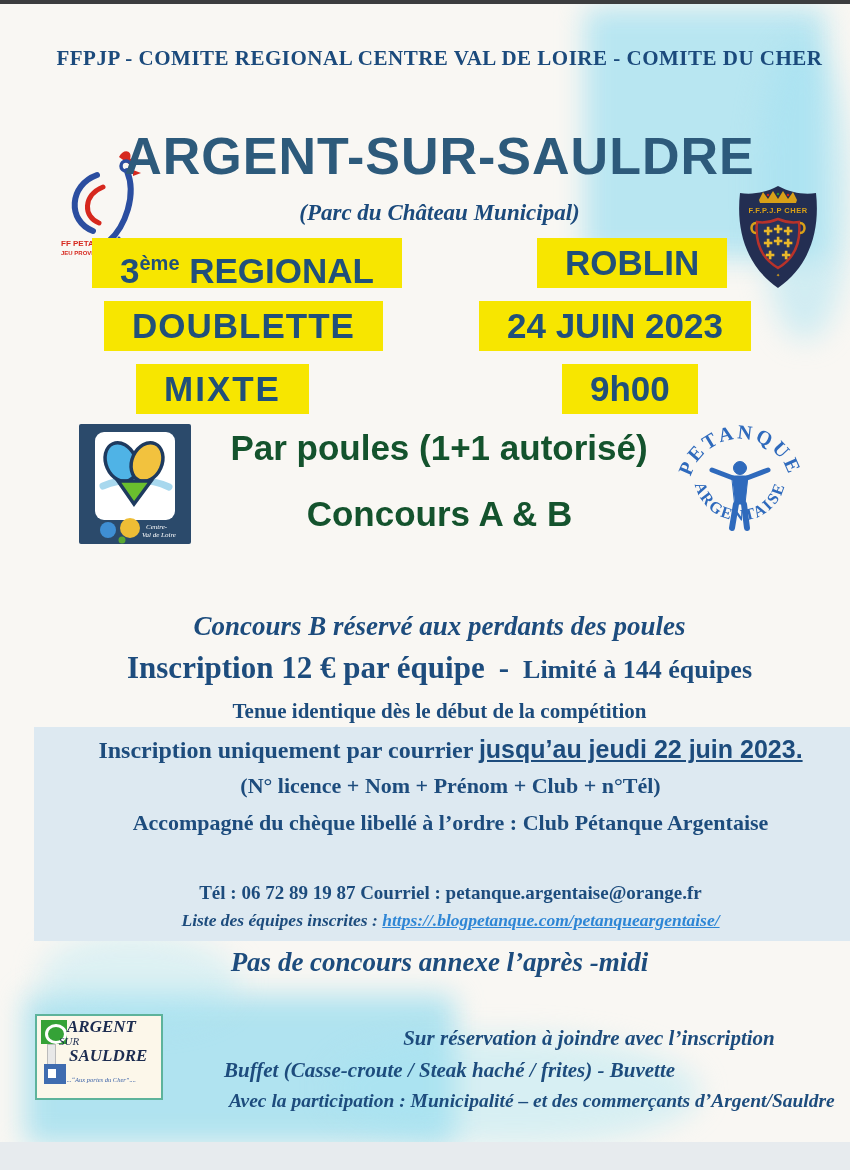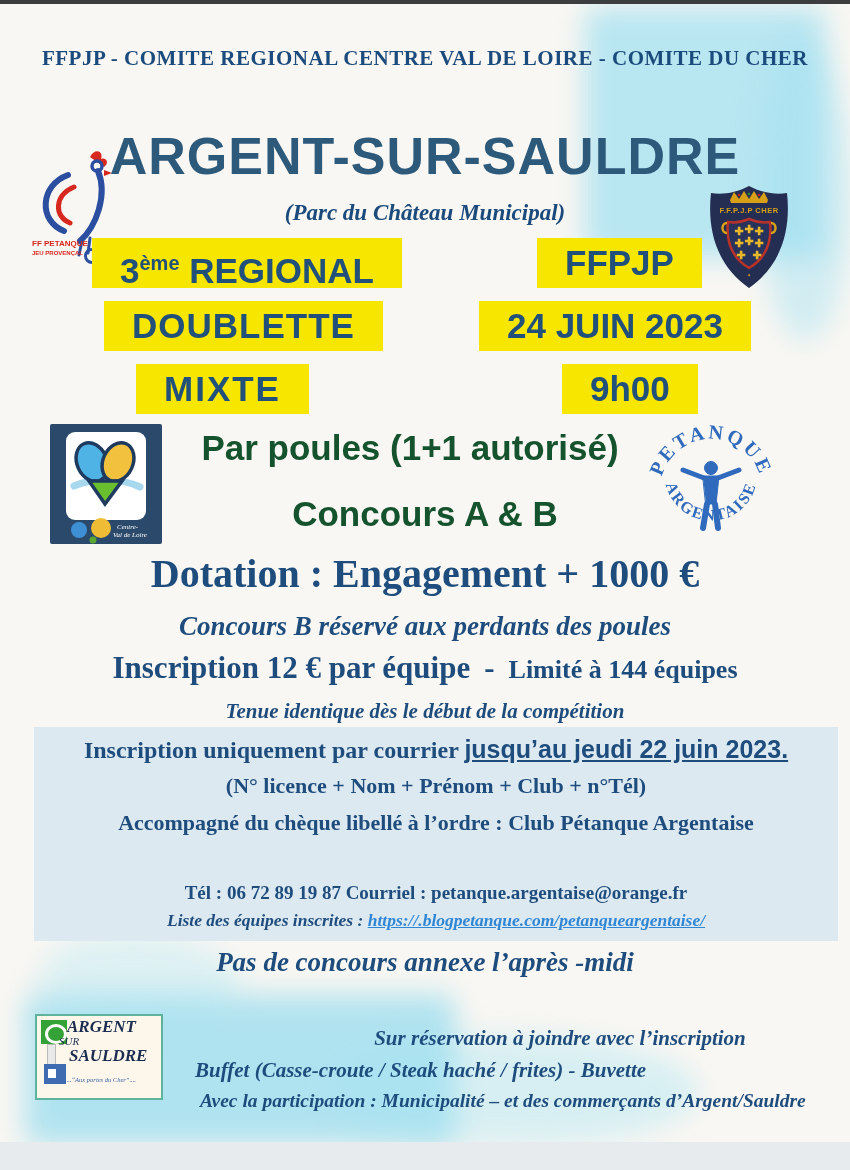--- a/index.html
+++ b/index.html
@@ -1,18 +1,18 @@
 <!DOCTYPE html>
 <html><head>
 <meta charset="utf-8">
 <style>
   html,body{margin:0;padding:0;background:#e9e9e6;}
   .page{position:relative;width:850px;height:1170px;background:#f9f7f3;overflow:hidden;
         font-family:"Liberation Serif",serif;color:#1d4c7d;}
-  .abs{position:absolute;}
+  .abs{position:absolute;padding-left:29px;}
   .center{left:0;right:0;text-align:center;}
   .wash{position:absolute;border-radius:45% 55% 50% 50%;filter:blur(14px);pointer-events:none;}
   .w1{left:585px;top:8px;width:240px;height:250px;background:rgba(140,218,240,.60);border-radius:8px;}
   .w2{left:760px;top:40px;width:90px;height:300px;background:rgba(160,225,242,.45);}
   .w3{left:25px;top:995px;width:430px;height:150px;background:rgba(130,215,238,.62);border-radius:10px;}
   .w4{left:330px;top:1035px;width:370px;height:110px;background:rgba(165,228,243,.40);}
   .w5{left:40px;top:935px;width:200px;height:90px;background:rgba(170,230,244,.35);}
   .topstrip{left:0;top:0;width:850px;height:4px;background:#3c3d3f;}
   .botstrip{left:0;top:1142px;width:850px;height:28px;background:#e7ebee;}
 
@@ -28,21 +28,21 @@
 
   .sans-big{font-family:"Liberation Sans",sans-serif;font-weight:bold;font-size:35px;color:#14532d;}
   .poules{top:428px;left:150px;width:520px;text-align:center;}
   .concoursab{top:494px;}
 
   .dotation{top:550px;font-weight:bold;font-size:40px;}
   .concoursb{top:611px;font-weight:bold;font-style:italic;font-size:27px;}
   .inscr{top:650px;}
   .inscr .p1{font-weight:bold;font-size:31px;}
   .inscr .p2{font-weight:bold;font-size:26px;}
-  .tenue{top:699px;font-weight:bold;font-style:italic;font-size:21px;}
+  .tenue{top:699px;font-weight:bold;font-size:21px;}
 
   .regbox{left:34px;top:727px;width:804px;height:214px;background:#dde9f1;}
   .regbox .line{position:absolute;left:0;right:0;text-align:center;white-space:nowrap;}
   .l1{top:8px;font-weight:bold;font-size:24px;}
   .l1 .hard{font-family:"Liberation Sans",sans-serif;font-size:25px;text-decoration:underline;}
   .l2{top:46px;font-weight:bold;font-size:22px;}
   .l3{top:83px;font-weight:bold;font-size:22px;}
   .l4{top:120px;font-weight:bold;font-size:22px;}
   .l5{top:155px;font-weight:bold;font-size:19px;}
   .l6{top:183px;font-weight:bold;font-style:italic;font-size:17.5px;}
@@ -123,21 +123,21 @@
         <text x="38" y="76">✚</text>
           <text x="54" y="76">✚</text>
       </g>
       <text x="46" y="94" text-anchor="middle" font-size="5" fill="#d8a018">✦</text>
     </svg>
   </div>
 
   <div class="badge" style="left:92px;top:238px;"><span>3</span><sup>ème</sup><span> REGIONAL</span></div>
   <div class="badge" style="left:104px;top:301px;letter-spacing:1px;">DOUBLETTE</div>
   <div class="badge" style="left:136px;top:364px;letter-spacing:2px;">MIXTE</div>
-  <div class="badge" style="left:537px;top:238px;">FFPJP</div>
+  <div class="badge" style="left:537px;top:238px;">ROBLIN</div>
   <div class="badge" style="left:479px;top:301px;">24 JUIN 2023</div>
   <div class="badge" style="left:562px;top:364px;">9h00</div>
 
   <div class="abs" style="left:50px;top:424px;width:112px;height:120px;">
     <svg width="112" height="120" viewBox="0 0 112 120">
       <rect x="0" y="0" width="112" height="120" rx="2" fill="#2b4a6b"></rect>
       <rect x="16" y="8" width="80" height="88" rx="9" fill="#ffffff"></rect>
       <path d="M24 62 C42 54 72 54 90 63" stroke="#a8d8ee" stroke-width="7" fill="none" stroke-linecap="round"></path>
       <ellipse cx="42" cy="38" rx="15" ry="20" transform="rotate(-24 42 38)" fill="#4fb3e6" stroke="#1e3a5f" stroke-width="3.5"></ellipse>
       <ellipse cx="68" cy="38" rx="15" ry="20" transform="rotate(24 68 38)" fill="#f2c23e" stroke="#1e3a5f" stroke-width="3.5"></ellipse>
@@ -167,21 +167,20 @@
       </text>
       <g stroke="#2f6abc" fill="#2f6abc" stroke-linecap="round">
         <circle cx="66" cy="50" r="6.5" fill="#2f6abc"></circle>
         <path d="M59 60 L38 52 M73 60 L94 52" stroke-width="5" fill="none"></path>
         <path d="M58 58 L74 58 L71 86 L61 86 Z"></path>
         <path d="M62 86 L58 110 M70 86 L73 110" stroke-width="6" fill="none"></path>
       </g>
     </svg>
   </div>
 
-  <div class="abs center dotation">Dotation : Engagement + 1000 €</div>
   <div class="abs center concoursb">Concours B réservé aux perdants des poules</div>
   <div class="abs center inscr">
     <span class="p1">Inscription 12 € par équipe</span>
     <span class="p1" style="padding:0 10px;">-</span>
     <span class="p2">Limité à 144 équipes</span>
   </div>
   <div class="abs center tenue">Tenue identique dès le début de la compétition</div>
 
   <div class="abs regbox">
     <div class="line l1">

